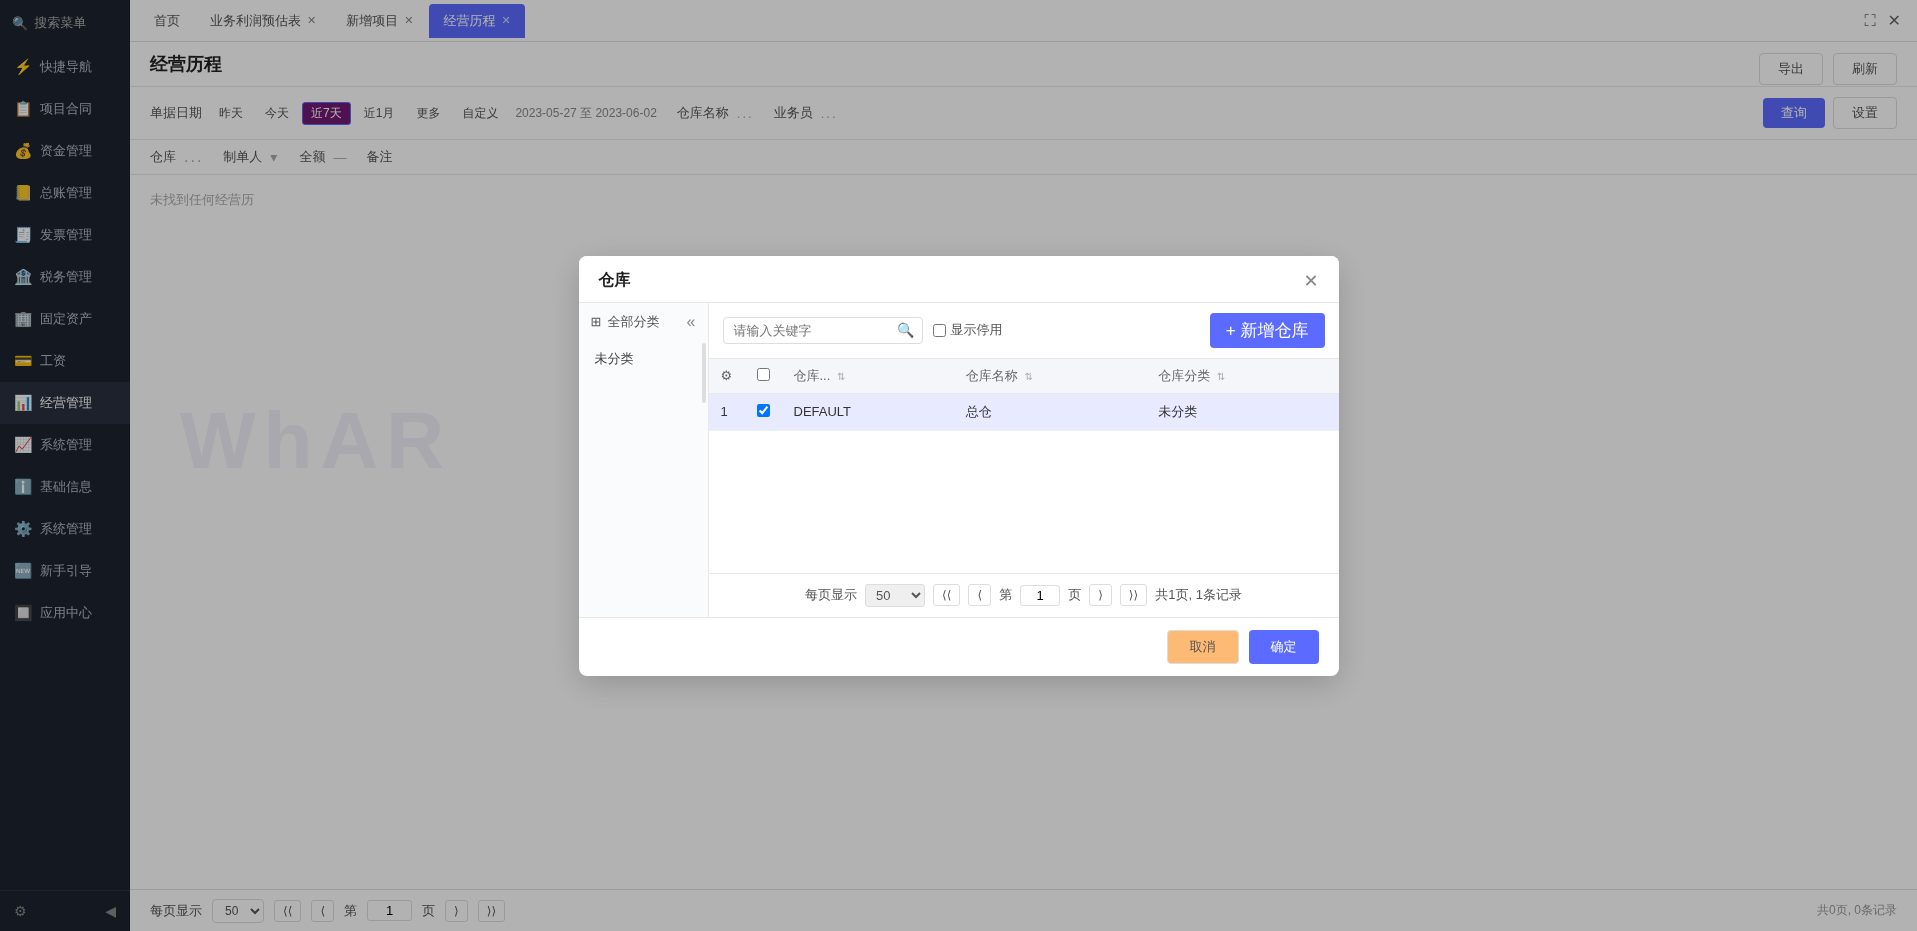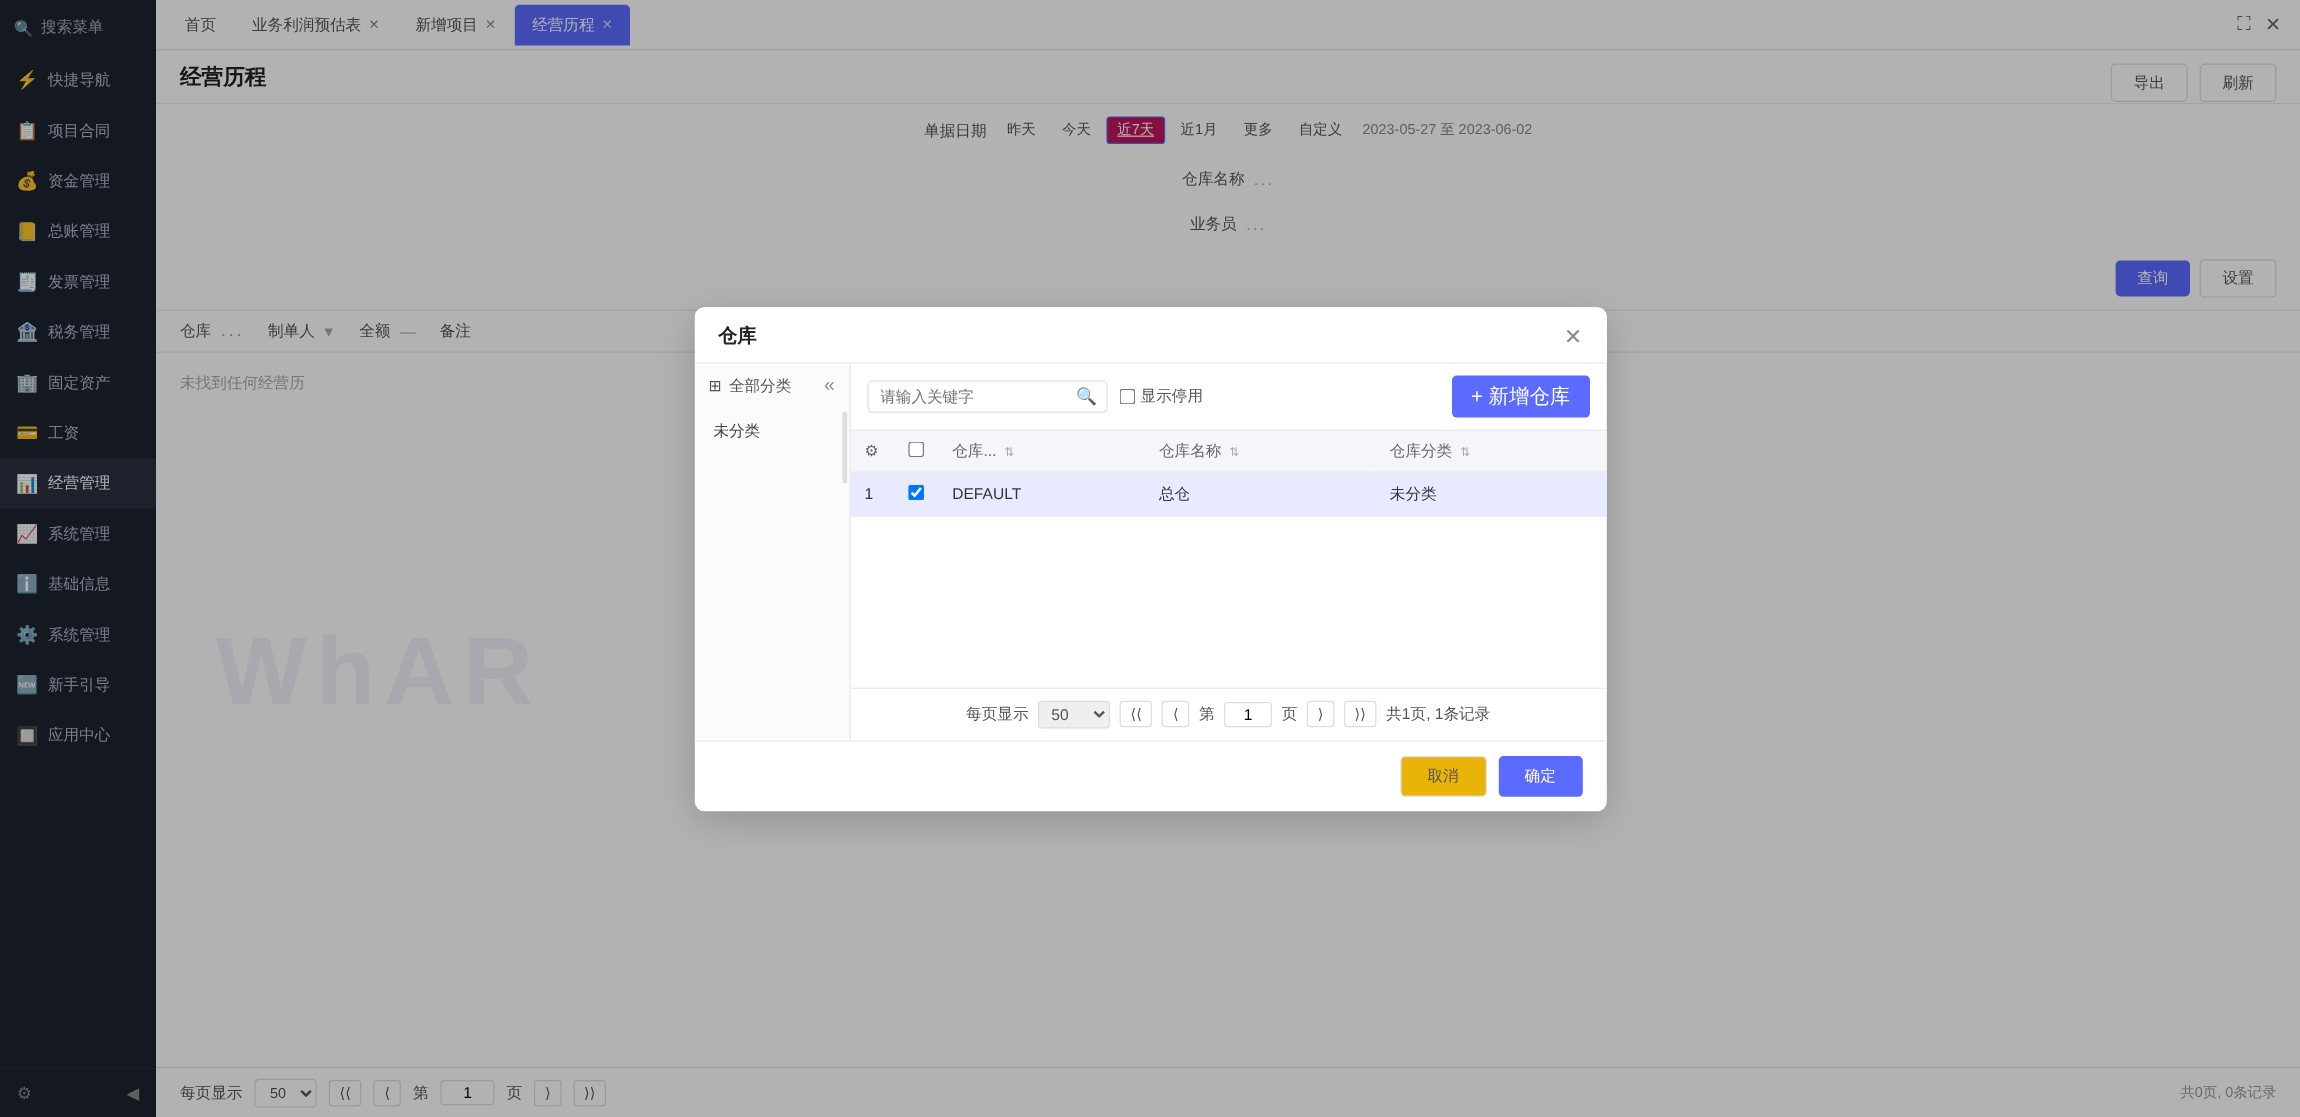--- a/index.html
+++ b/index.html
@@ -49,30 +49,30 @@
     
     .page-header {
       background: #fff; padding: 10px 20px 0 20px;
       border-bottom: 1px solid #e8e8e8;
     }
     .page-title { font-size: 18px; font-weight: bold; color: #222; padding-bottom: 10px; }
 
     
     .filter-bar {
       background: #fff; padding: 10px 20px;
-      border-bottom: 1px solid #e8e8e8; display: flex; align-items: center; gap: 20px; flex-wrap: wrap; flex-direction: column;
+      border-bottom: 1px solid #e8e8e8; display: flex; align-items: center; gap: 20px; flex-wrap: wrap;
     }
     .filter-group { display: flex; align-items: center; gap: 8px; font-size: 13px; color: #555; }
     .filter-label { white-space: nowrap; }
     .date-range-btns { display: flex; gap: 4px; }
     .date-btn {
       padding: 2px 8px; border-radius: 3px; cursor: pointer; font-size: 12px;
       border: 1px solid transparent; color: #555;
     }
-    .date-btn.active { background: #be185d; color: #fff; border-color: #5b6bff; text-decoration: underline; }
+    .date-btn.active { background: #701a75; color: #fff; border-color: #5b6bff; }
     .date-range-text { font-size: 12px; color: #888; }
     .filter-dots { color: #aaa; cursor: pointer; letter-spacing: 2px; }
     .filter-select {
       border: 1px solid #ddd; border-radius: 4px; padding: 3px 8px;
       font-size: 12px; color: #555; cursor: pointer; background: #fff;
     }
     .action-btn {
       padding: 6px 18px; border-radius: 4px; font-size: 13px; cursor: pointer;
       border: none; white-space: nowrap;
     }
@@ -202,21 +202,21 @@
     .modal-nav-btn {
       padding: 3px 8px; border: 1px solid #ddd; border-radius: 3px;
       background: #fff; cursor: pointer; font-size: 12px; color: #555;
     }
     .modal-footer {
       display: flex; justify-content: flex-end; gap: 10px;
       padding: 12px 20px; border-top: 1px solid #e8e8e8;
     }
     .btn-cancel {
       padding: 7px 22px; border: 1px solid #ddd; border-radius: 4px;
-      background: #eab308; color: #555; cursor: pointer; font-size: 13px;
+      background: #fdba74; color: #555; cursor: pointer; font-size: 13px;
     }
     .btn-confirm {
       padding: 7px 22px; border: none; border-radius: 4px;
       background: #5b6bff; color: #fff; cursor: pointer; font-size: 13px;
     }
 
     
     .bg-text {
       position: absolute; font-size: 80px; font-weight: bold; color: rgba(200,200,230,0.25);
       pointer-events: none; left: 50px; top: 220px;

